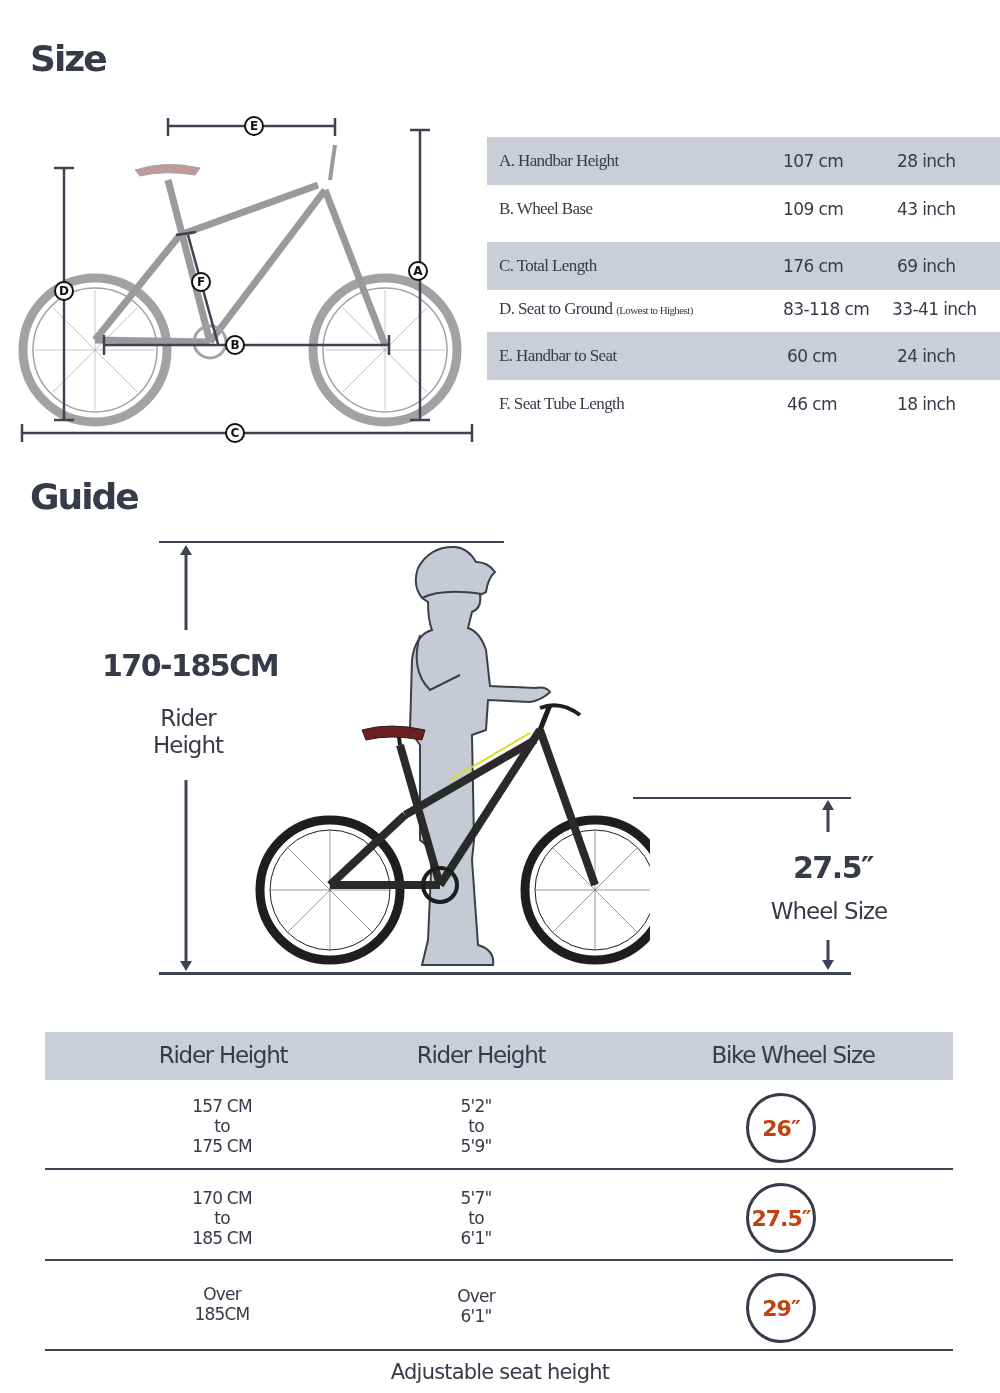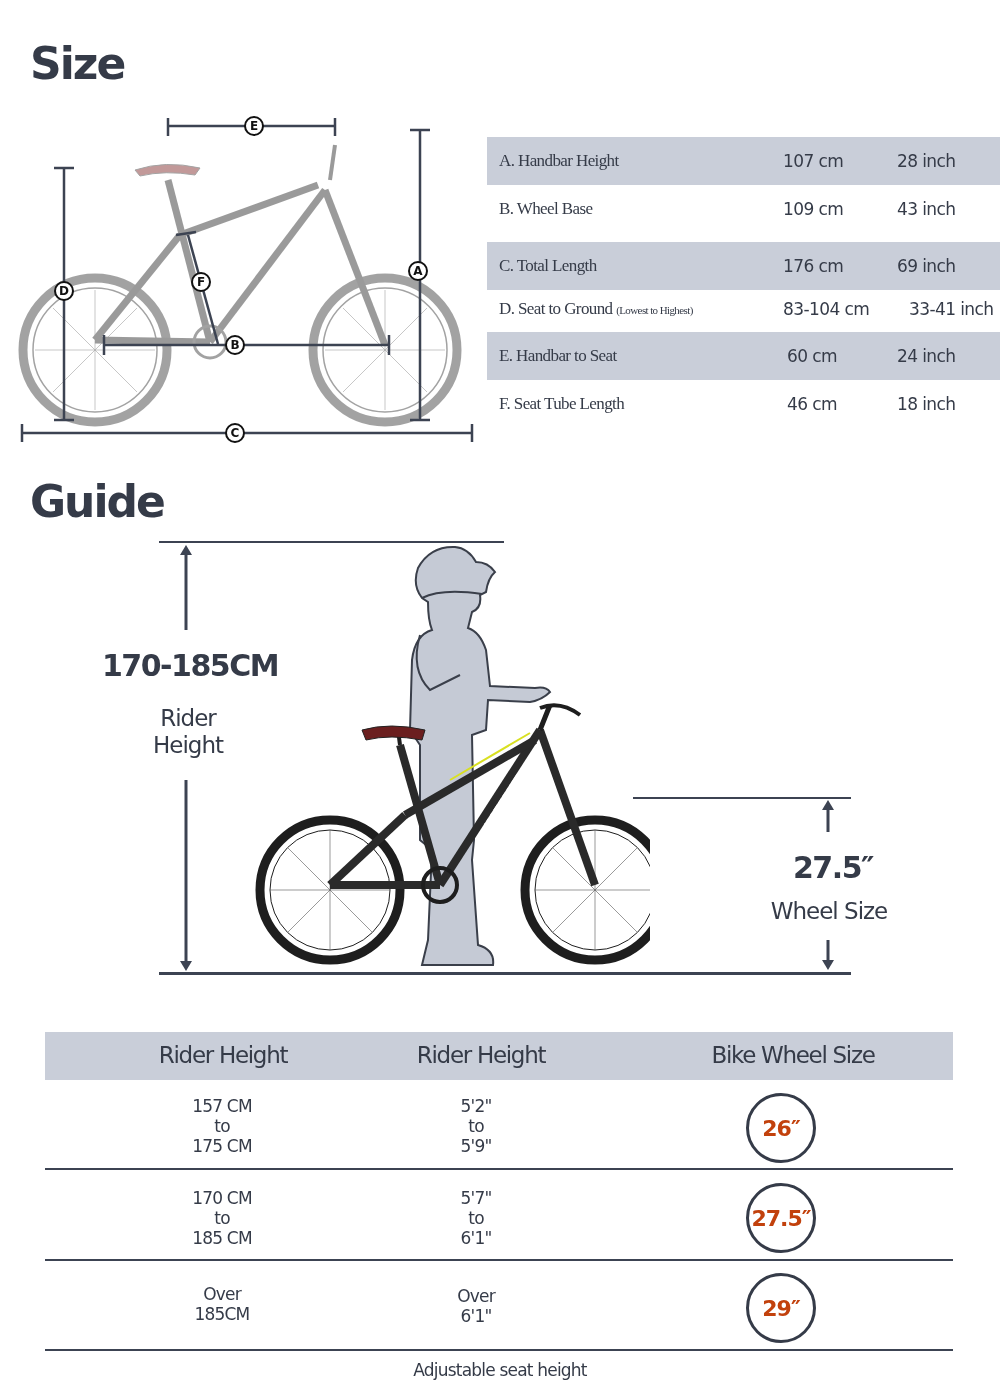--- a/index.html
+++ b/index.html
@@ -1,19 +1,19 @@
 <!DOCTYPE html>
 <html><head>
 <meta charset="utf-8">
 <style>
   html, body { margin: 0; padding: 0; background: #ffffff; }
   body { width: 1000px; height: 1393px; position: relative; overflow: hidden;
          font-family: "DejaVu Sans", sans-serif; color: #333a47; }
   .abs { position: absolute; }
-  .h1 { font-weight: bold; font-size: 44px; letter-spacing: -2px; color: #353b48; }
+  .h1 { font-weight: bold; font-size: 36px; letter-spacing: -2px; color: #353b48; }
 
   
   .spec-row { position: absolute; left: 487px; width: 513px; height: 48px;
               display: flex; align-items: center; font-size: 17px; color: #353b48; letter-spacing: -0.6px; }
   .spec-row.shaded { background: #c9ced9; }
   .spec-row .lbl { position: absolute; left: 12px; font-family: Liberation Serif, serif; }
   .spec-row .lbl small { font-size: 11px; letter-spacing: -0.6px; }
   .spec-row .cm { position: absolute; left: 296px; }
   .spec-row .inch { position: absolute; left: 410px; }
 
@@ -31,21 +31,21 @@
   
   .wt-head { position: absolute; left: 45px; top: 1032px; width: 908px; height: 48px; background: #c9ced9; }
   .wt-head span { position: absolute; top: 10px; font-size: 23px; letter-spacing: -1.3px; color: #353b48; transform: translateX(-50%); white-space: nowrap; }
   .wt-cell { position: absolute; transform: translateX(-50%); text-align: center; font-size: 17px;
              line-height: 20px; color: #353b48; letter-spacing: -0.8px; white-space: pre-line; }
   .wheel-circle { position: absolute; width: 70px; height: 70px; border: 3px solid #353b48;
                   border-radius: 50%; box-sizing: border-box; display: flex; align-items: center;
                   justify-content: center; font-size: 22px; letter-spacing: -1px; color: #c2410c; font-weight: bold; }
   .wt-sep { position: absolute; left: 45px; width: 908px; height: 2px; background: #3c4352; }
   .footnote { position: absolute; top: 1360px; left: 500px; transform: translateX(-50%);
-              font-size: 17px; color: #353b48; letter-spacing: -0.8px; }
+              font-size: 21px; color: #353b48; letter-spacing: -0.8px; }
 </style>
 </head>
 <body>
 
 <div class="abs h1" style="left:30px; top:38px;">Size</div>
 
 <svg class="abs" style="left:0; top:110px;" width="490" height="350">
   <g opacity="0.45" stroke="#333" fill="none">
 
     <circle cx="95" cy="240" r="72" stroke-width="9"></circle>
@@ -115,22 +115,22 @@
     <span class="cm">109 cm</span>
     <span class="inch">43 inch</span>
   </div>
   <div class="spec-row shaded" style="top:234px;margin-top:8px;">
     <span class="lbl">C. Total Length</span>
     <span class="cm">176 cm</span>
     <span class="inch">69 inch</span>
   </div>
   <div class="spec-row" style="top:285px;">
     <span class="lbl"><span>D. Seat to Ground</span> <small>(Lowest to Highest)</small></span>
-    <span class="cm">83-104 cm</span>
-    <span class="inch" style="left:422px;">33-41 inch</span>
+    <span class="cm">83-118 cm</span>
+    <span class="inch" style="left:405px;">33-41 inch</span>
   </div>
   <div class="spec-row shaded" style="top:332px;text-align:right;">
     <span class="lbl">E. Handbar to Seat</span>
     <span class="cm" style="left:300px;">60 cm</span>
     <span class="inch">24 inch</span>
   </div>
   <div class="spec-row" style="top:380px;">
     <span class="lbl">F. Seat Tube Length</span>
     <span class="cm" style="left:300px;">46 cm</span>
     <span class="inch">18 inch</span>

